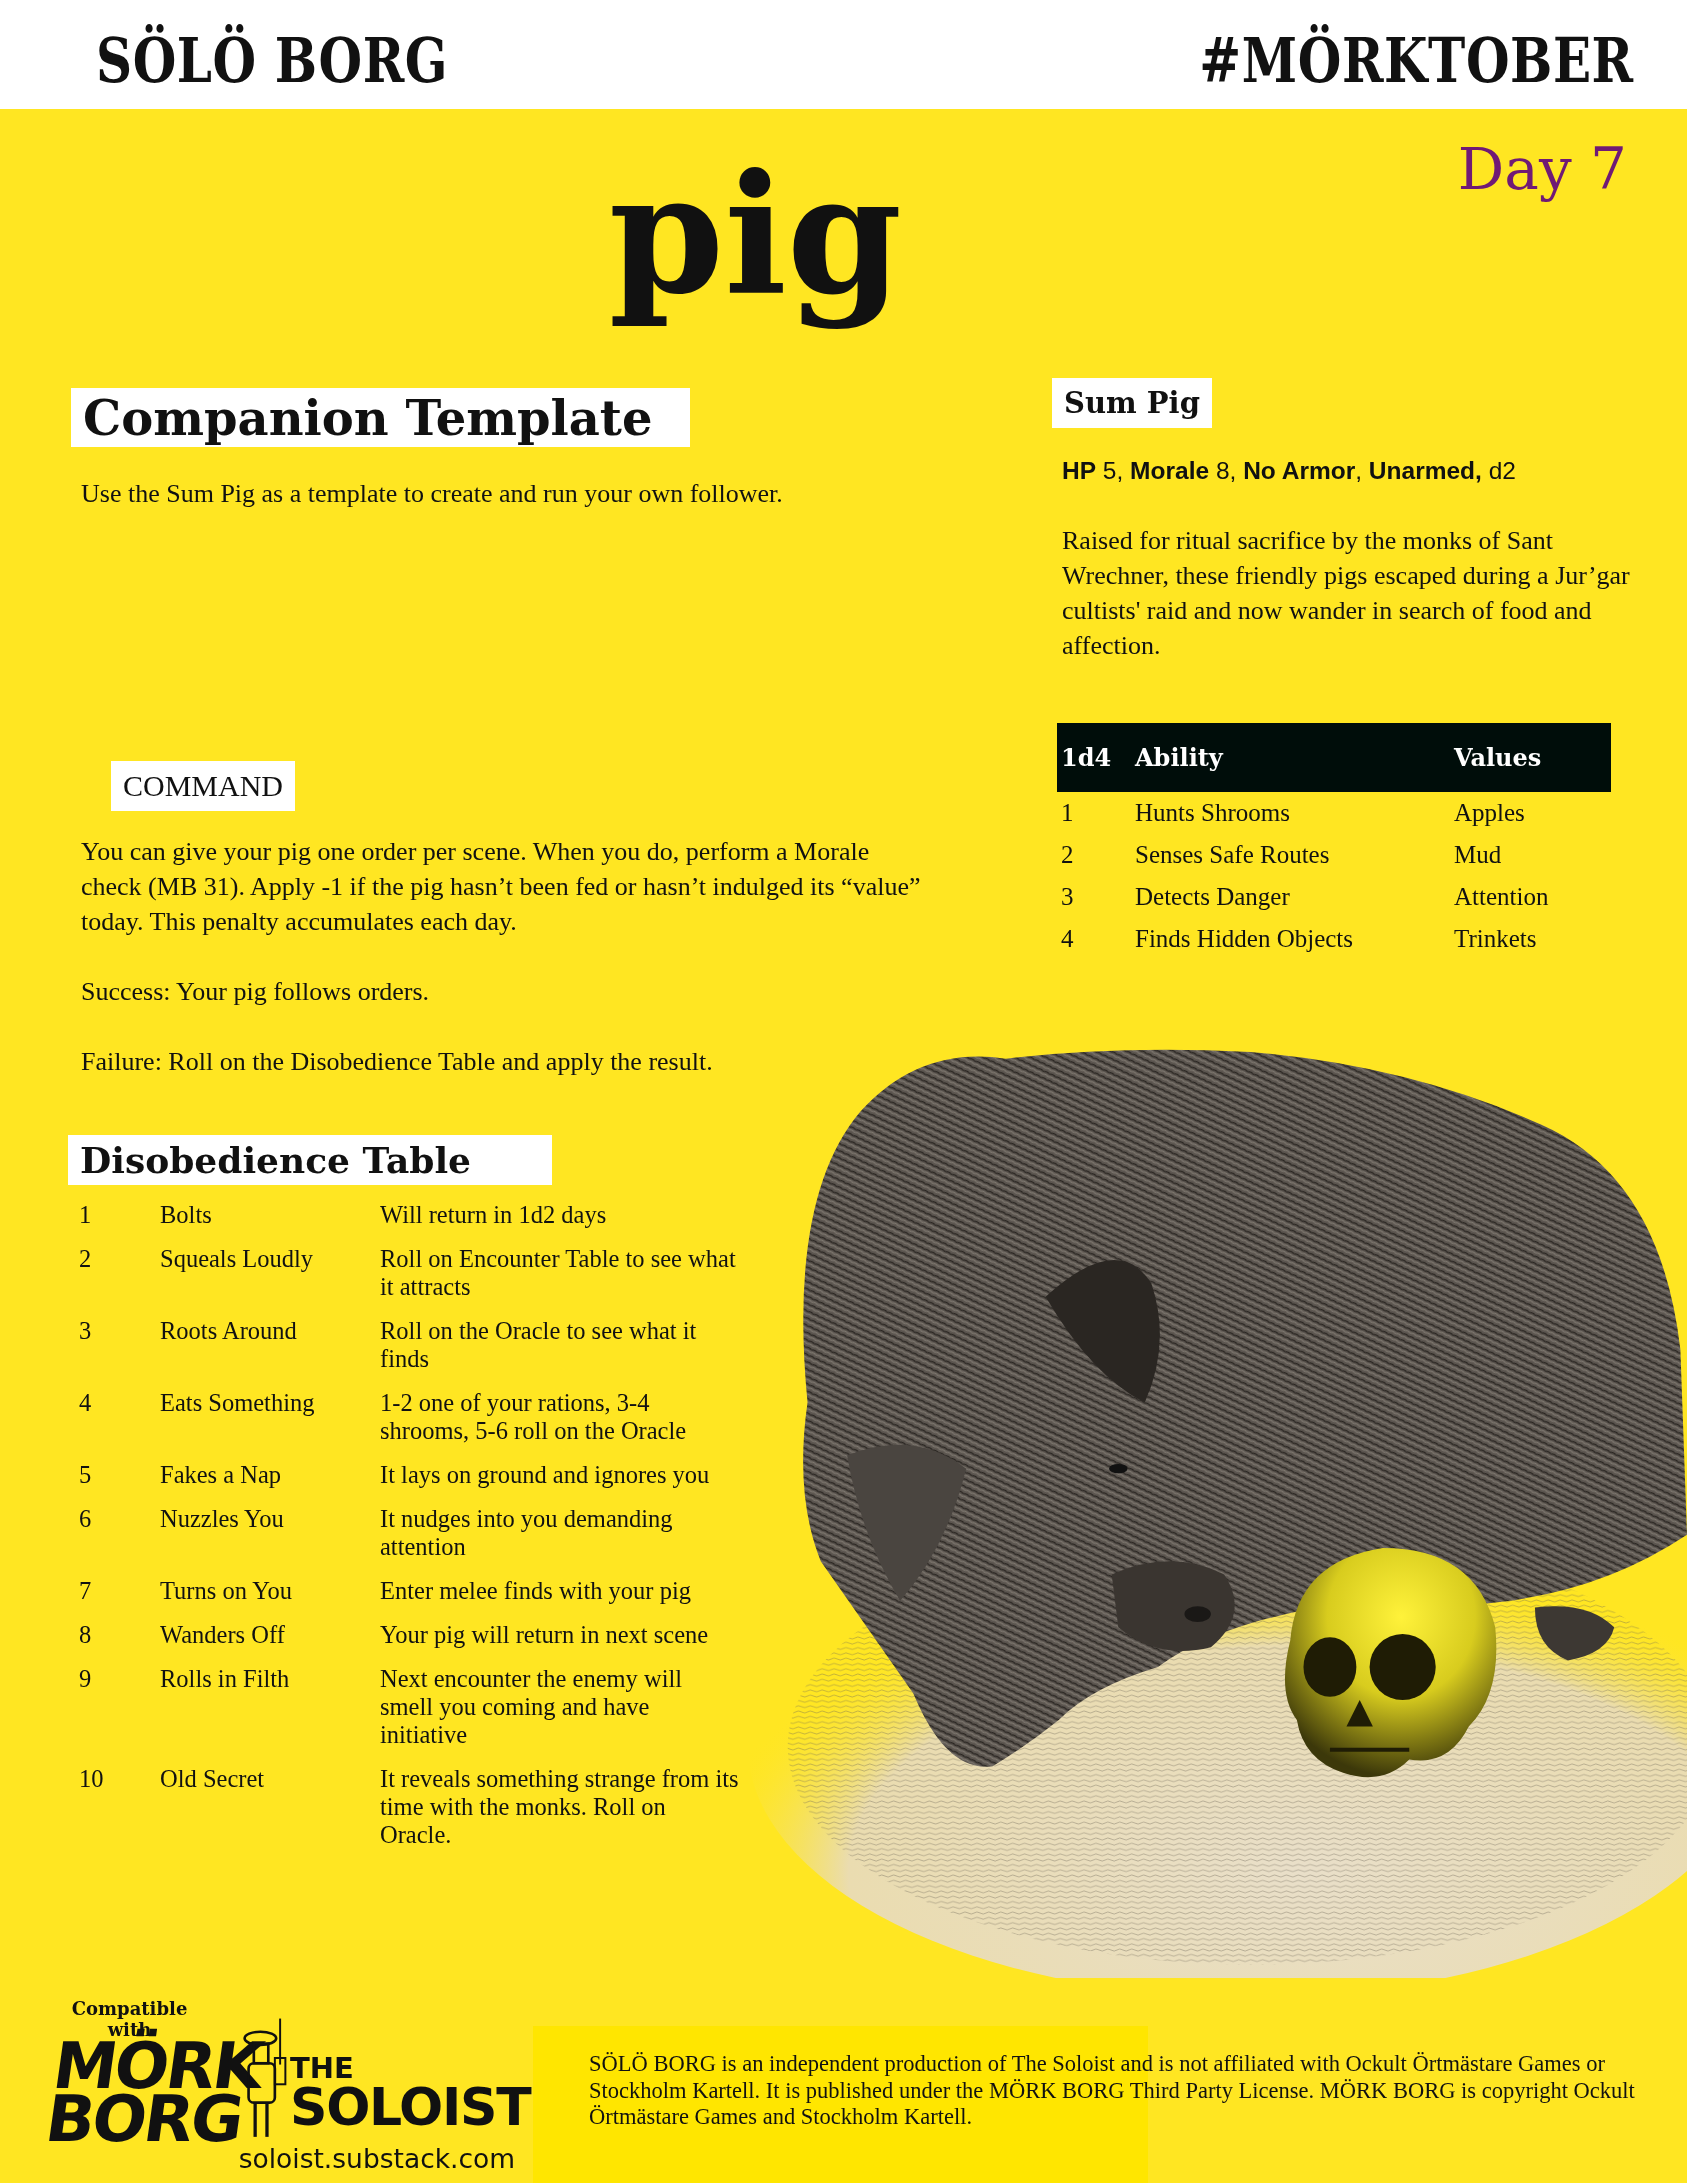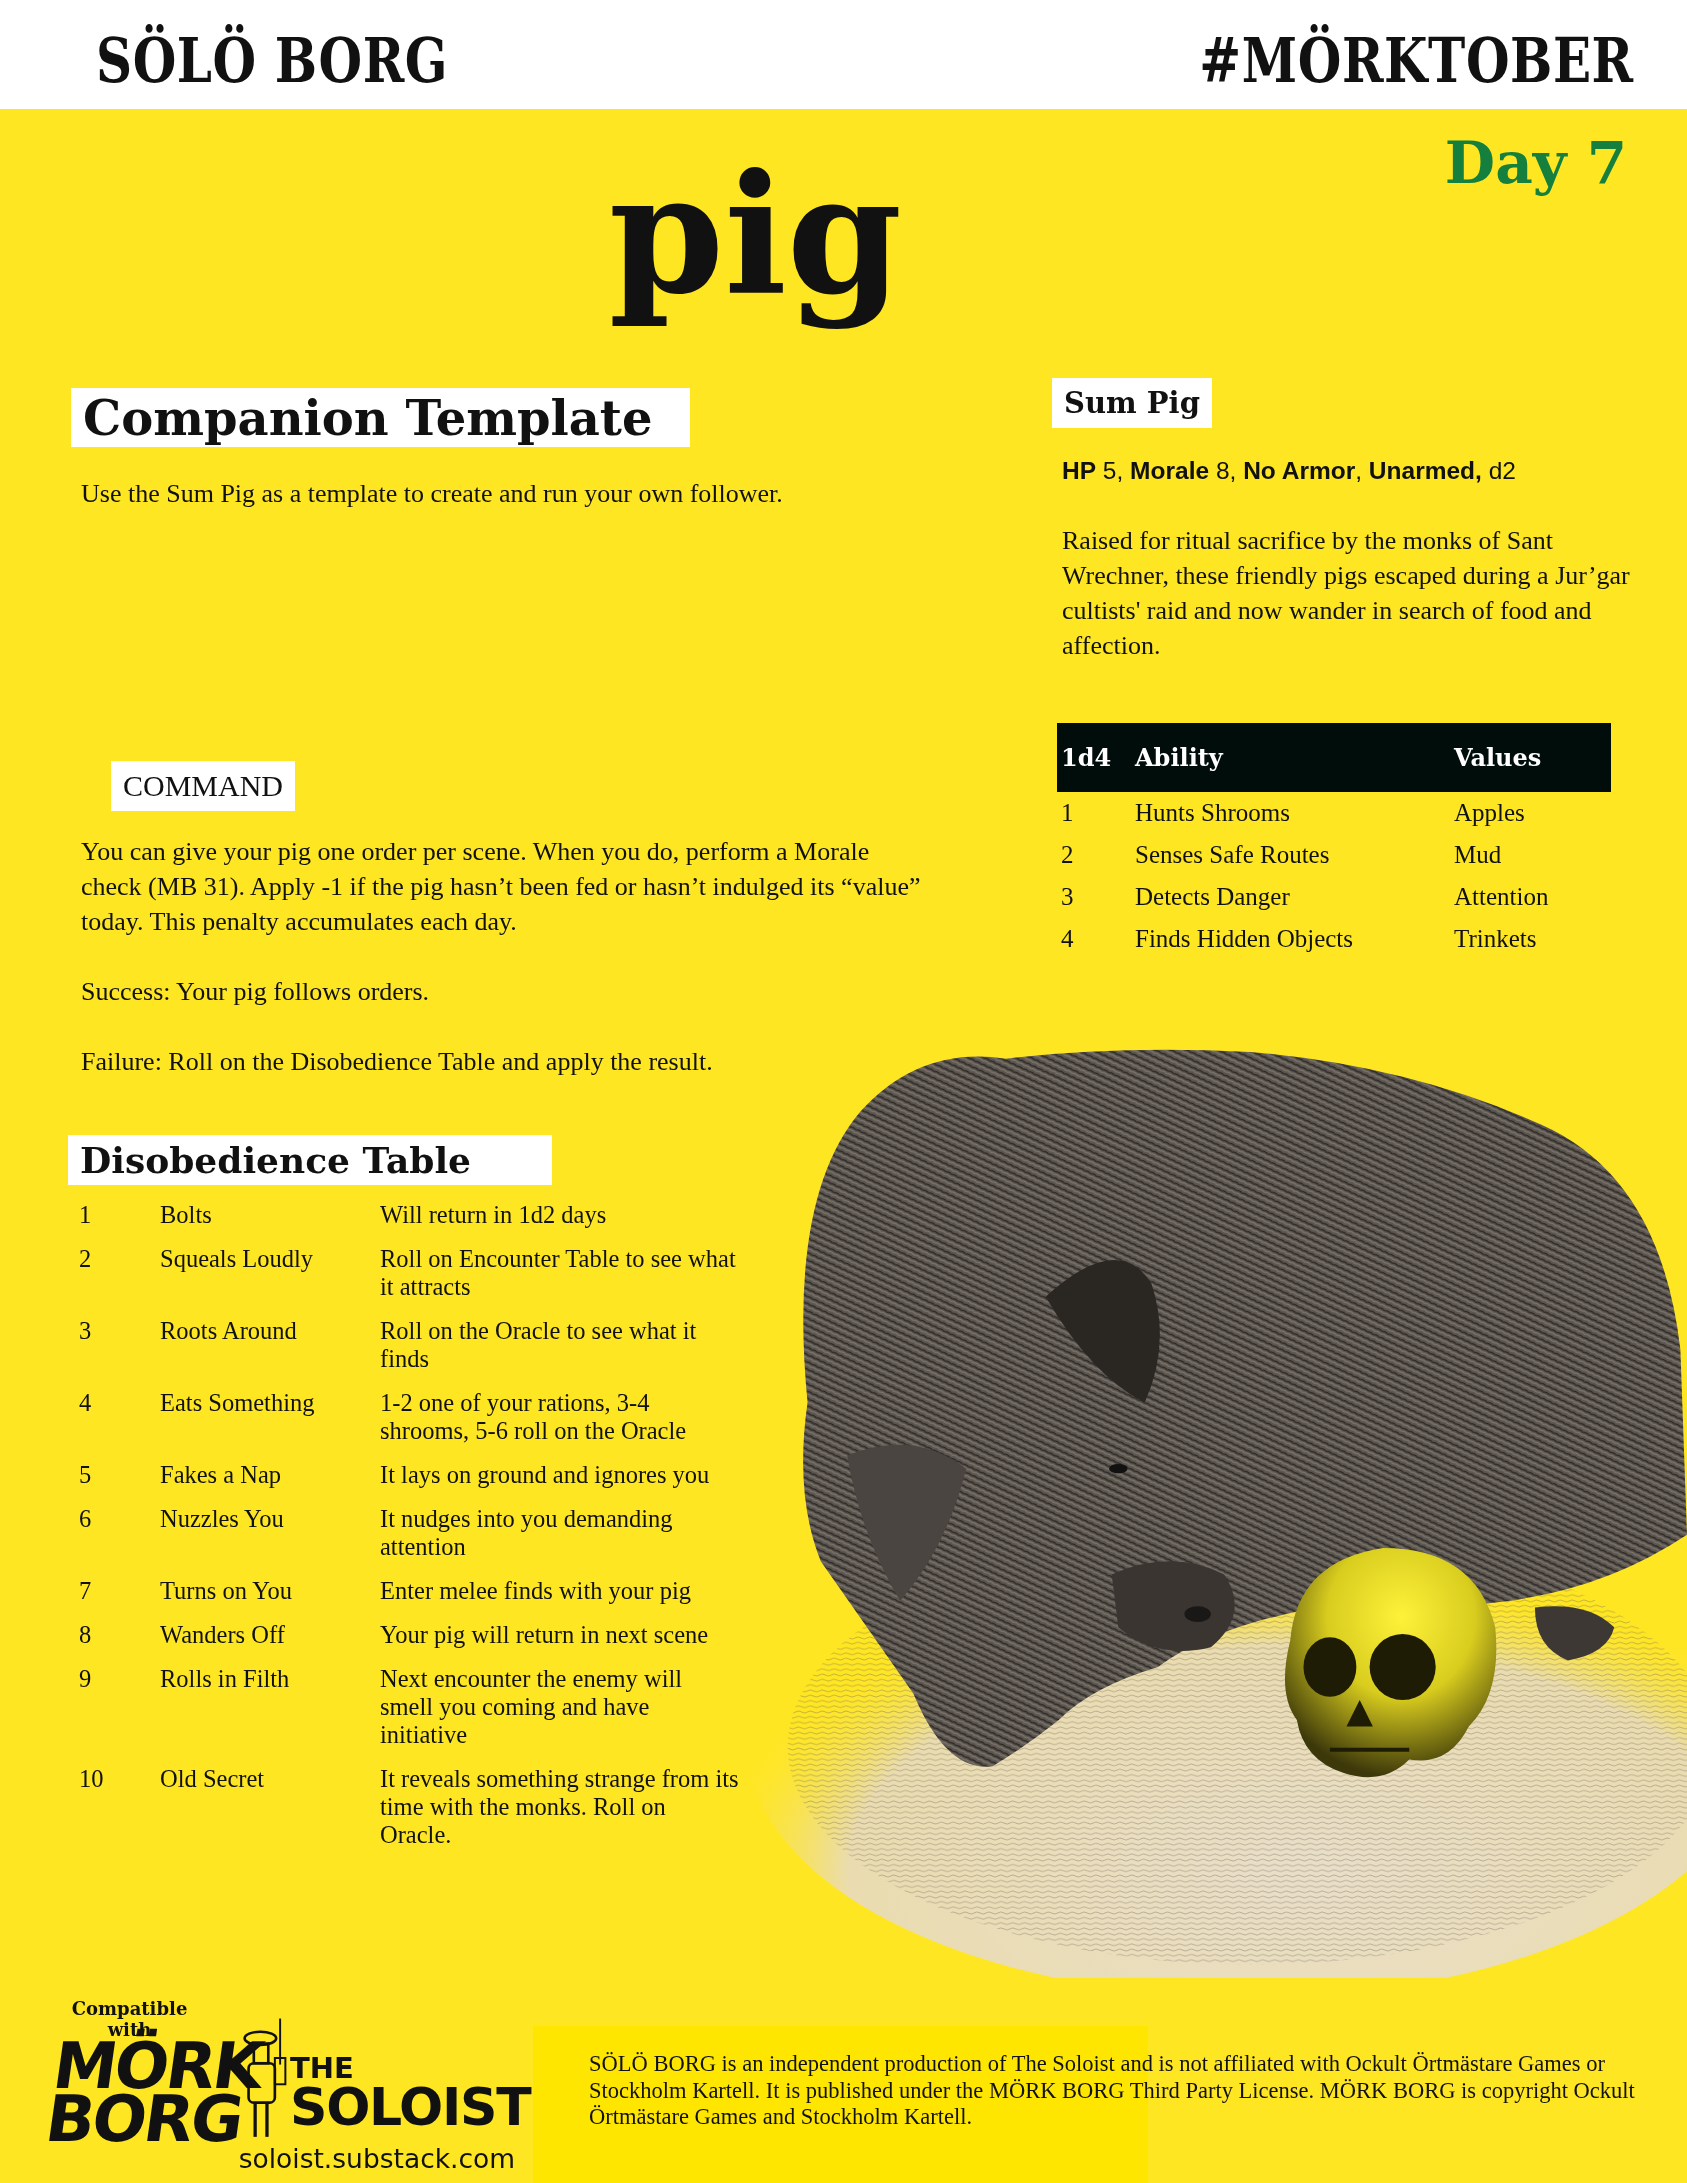--- a/index.html
+++ b/index.html
@@ -12,22 +12,22 @@
     position: absolute; left: 0; top: 0; width: 1687px; height: 109px;
     background: #ffffff;
   }
   .brand {
     position: absolute; top: 25px; font-family: "DejaVu Serif", serif;
     font-size: 61px; font-weight: bold; letter-spacing: 0.7px; transform: scaleX(0.82);
   }
   .brand.left { left: 96px; transform-origin: left center; }
   .brand.right { right: 53px; transform-origin: right center; }
   .day {
-    position: absolute; right: 60px; top: 129px; font-size: 58px; font-weight: bold;
-    font-family: "DejaVu Serif", serif; color: #15803d;
+    position: absolute; right: 60px; top: 135px; font-size: 58px; font-weight: normal;
+    font-family: "DejaVu Serif", serif; color: #701a75;
   }
   .title {
     position: absolute; left: 0; width: 1511px; top: 152px; text-align: center;
     font-size: 165px; font-weight: bold; line-height: 1; font-family: "DejaVu Serif", serif;
   }
   .label-box {
     position: absolute; background: #fff; padding: 0 12px;
     display: flex; align-items: center;
   }
   .h-companion { left: 71px; top: 388px; width: 595px; height: 59px; font-size: 48px; font-weight: bold; font-family: "DejaVu Serif", serif; transform-origin: left; }

